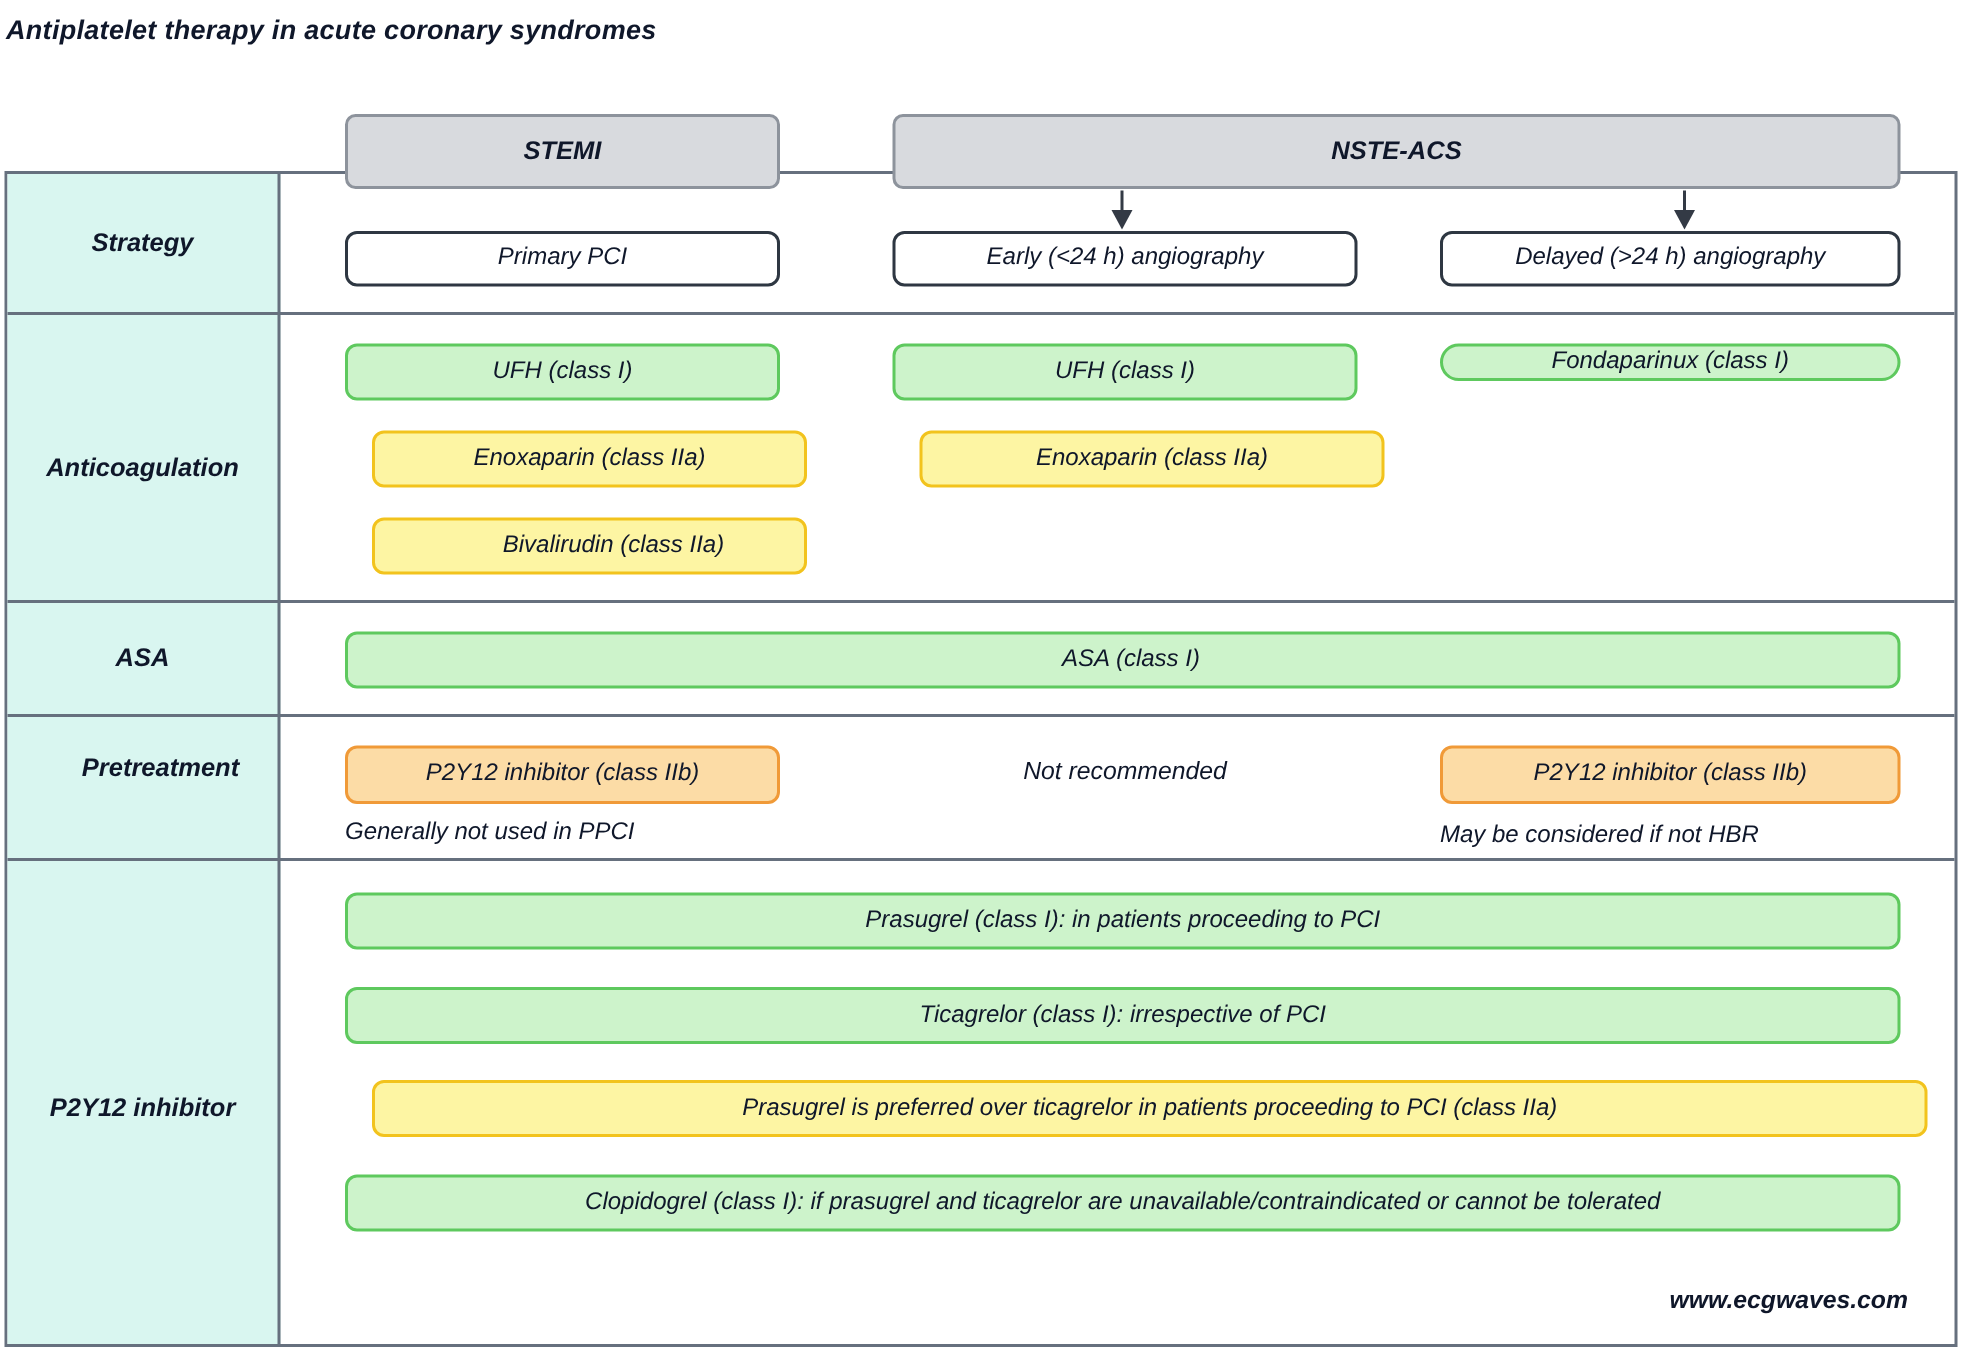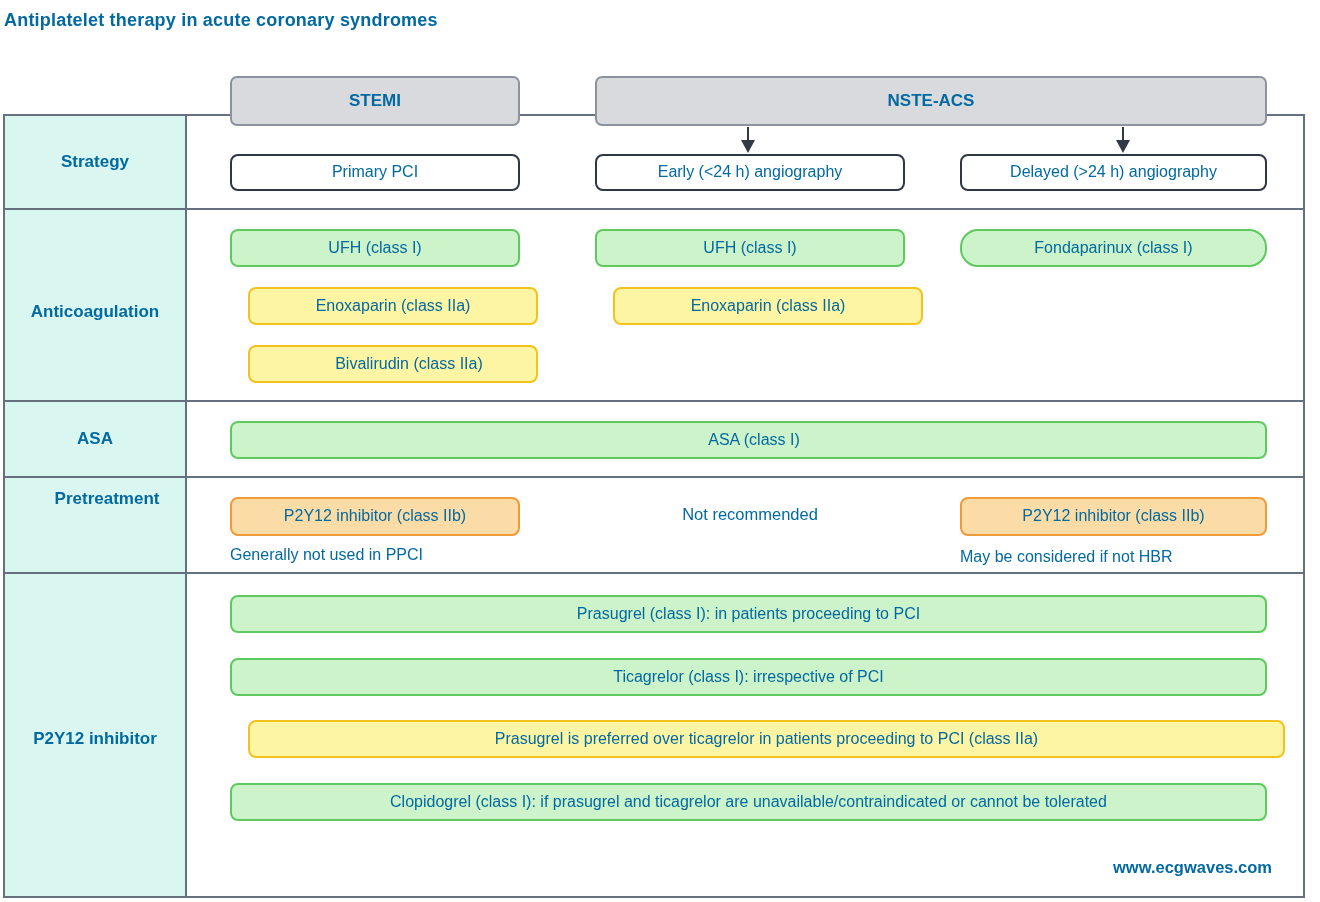--- a/index.html
+++ b/index.html
@@ -1,18 +1,18 @@
 <!DOCTYPE html>
 <html><head>
 <meta charset="utf-8">
 <style>
   html,body{margin:0;padding:0;background:#fff;}
   #stage{
     position:relative;width:1320px;height:902px;background:#ffffff;
-    font-family:"Liberation Sans", sans-serif;color:#0369a1;overflow:hidden;
+    font-family:"Liberation Sans", sans-serif;color:#0f172a;overflow:hidden;font-style:italic;
   }
   .abs{position:absolute;box-sizing:border-box;}
   #title{left:4px;top:10px;font-size:18px;font-weight:bold;letter-spacing:0.2px;}
   
   #frame{left:3px;top:114px;width:1302px;height:784px;border:2px solid #66707E;}
   .hline{left:5px;width:1298px;height:2px;background:#66707E;z-index:1;}
   #labelcol{left:5px;top:116px;width:182px;height:780px;background:#D9F6F0;border-right:2px solid #66707E;}
   .rowlabel{left:5px;width:180px;display:flex;align-items:center;justify-content:center;
     font-weight:bold;font-size:17px;z-index:2;text-align:center;}
   
@@ -43,41 +43,41 @@
   <div class="abs" id="frame"></div>
   <div class="abs" id="labelcol"></div>
   <div class="abs hline" style="top:208px;"></div>
   <div class="abs hline" style="top:400px;"></div>
   <div class="abs hline" style="top:476px;"></div>
   <div class="abs hline" style="top:572px;"></div>
 
   <div class="abs rowlabel" style="top:116px;height:92px;">Strategy</div>
   <div class="abs rowlabel" style="top:210px;height:204px;">Anticoagulation</div>
   <div class="abs rowlabel" style="top:402px;height:74px;">ASA</div>
-  <div class="abs rowlabel" style="top:452px;height:94px;padding-left:24px;">Pretreatment</div>
+  <div class="abs rowlabel" style="top:465px;height:94px;padding-left:24px;">Pretreatment</div>
   <div class="abs rowlabel" style="top:574px;height:330px;">P2Y12 inhibitor</div>
 
   <div class="abs colhead" style="left:230px;width:290px;">STEMI</div>
   <div class="abs colhead" style="left:595px;width:672px;">NSTE-ACS</div>
 
   <div class="abs arrow-stem" style="left:747px;"></div>
   <div class="abs arrow-head" style="left:741px;"></div>
   <div class="abs arrow-stem" style="left:1122px;"></div>
   <div class="abs arrow-head" style="left:1116px;"></div>
 
   <div class="abs box white" style="left:230px;top:154px;width:290px;height:37px;">Primary PCI</div>
   <div class="abs box white" style="left:595px;top:154px;width:310px;height:37px;">Early (&lt;24 h) angiography</div>
   <div class="abs box white" style="left:960px;top:154px;width:307px;height:37px;">Delayed (&gt;24 h) angiography</div>
 
   <div class="abs box green" style="left:230px;top:229px;width:290px;height:38px;">UFH (class I)</div>
   <div class="abs box yellow" style="left:230px;top:287px;width:290px;height:38px;">Enoxaparin (class IIa)</div>
   <div class="abs box yellow" style="left:230px;top:345px;width:290px;height:38px;padding-left:32px;">Bivalirudin (class IIa)</div>
   <div class="abs box green" style="left:595px;top:229px;width:310px;height:38px;">UFH (class I)</div>
   <div class="abs box yellow" style="left:595px;top:287px;width:310px;height:38px;">Enoxaparin (class IIa)</div>
-  <div class="abs box green" style="left:960px;top:229px;width:307px;height:38px;border-radius:18px;">Fondaparinux (class I)</div>
+  <div class="abs box green" style="left:960px;top:229px;width:307px;height:25px;border-radius:18px;">Fondaparinux (class I)</div>
 
   <div class="abs box green" style="left:230px;top:421px;width:1037px;height:38px;padding-left:11px;">ASA (class I)</div>
 
   <div class="abs box orange" style="left:230px;top:497px;width:290px;height:39px;">P2Y12 inhibitor (class IIb)</div>
   <div class="abs note" style="left:230px;top:546px;width:330px;">Generally not used in PPCI</div>
   <div class="abs" id="not-recommended">Not recommended</div>
   <div class="abs box orange" style="left:960px;top:497px;width:307px;height:39px;">P2Y12 inhibitor (class IIb)</div>
   <div class="abs note" style="left:960px;top:548px;width:310px;">May be considered if not HBR</div>
 
   <div class="abs box green" style="left:230px;top:595px;width:1037px;height:38px;">Prasugrel (class I): in patients proceeding to PCI</div>

